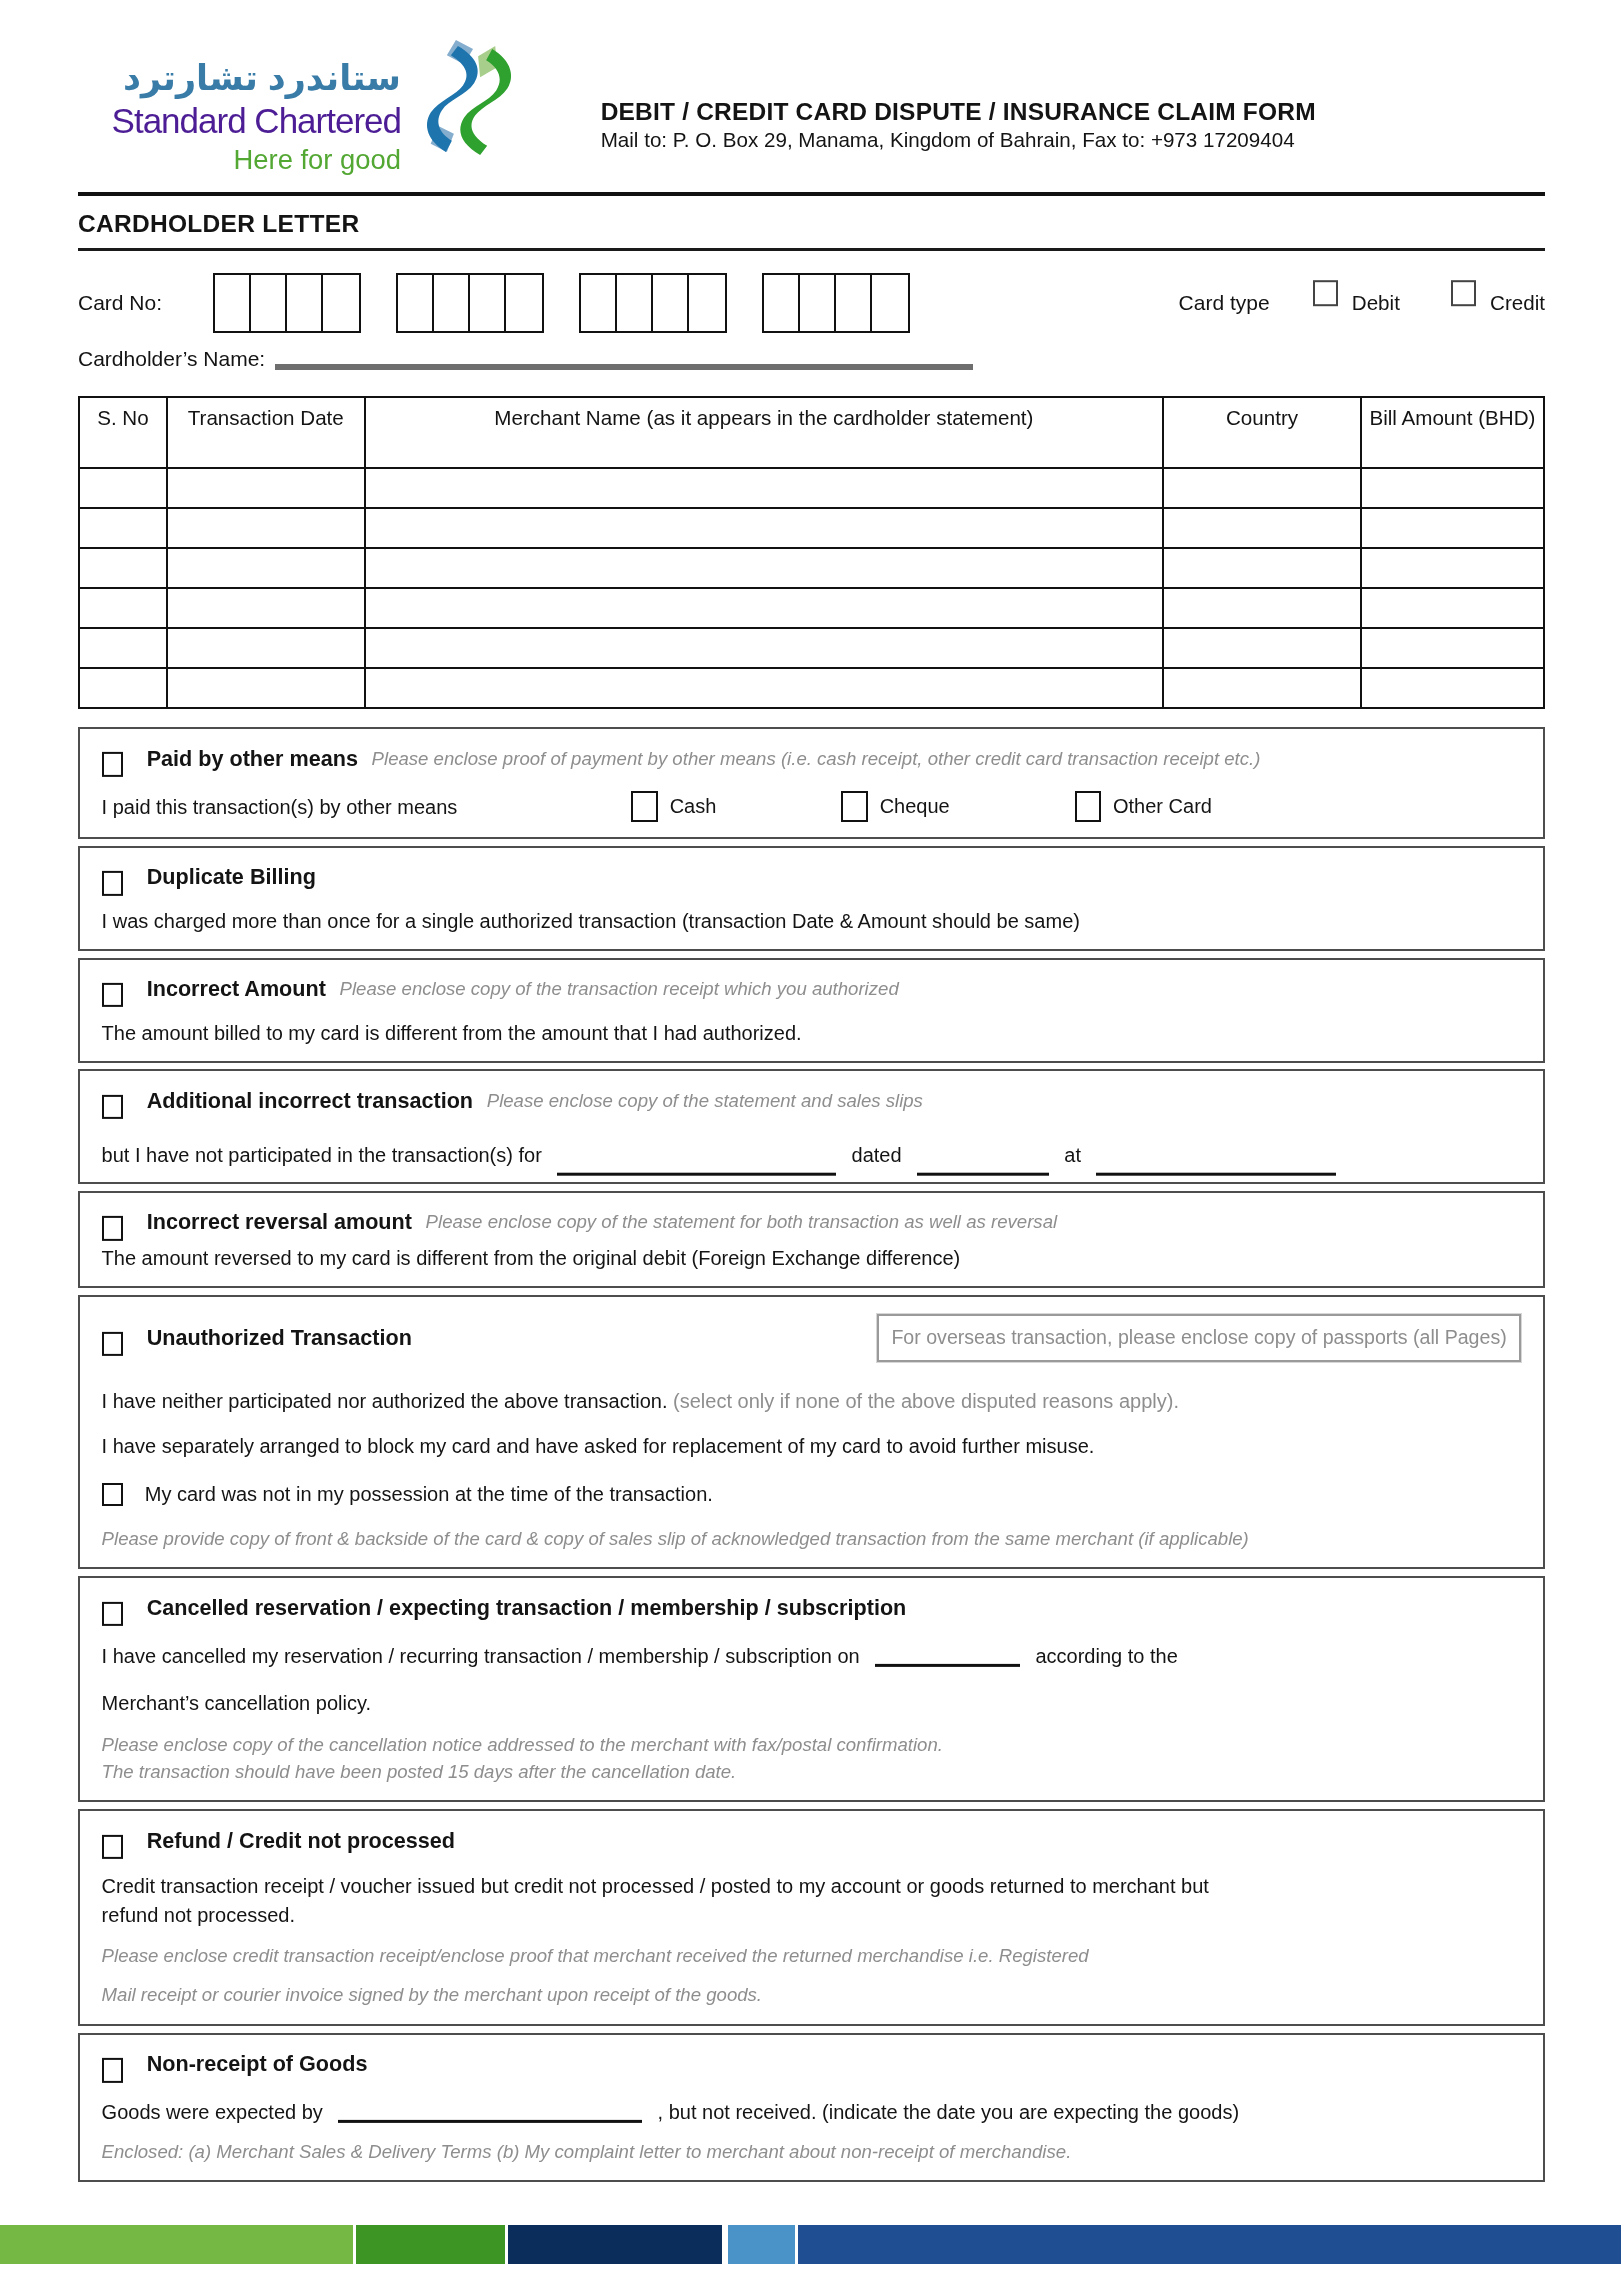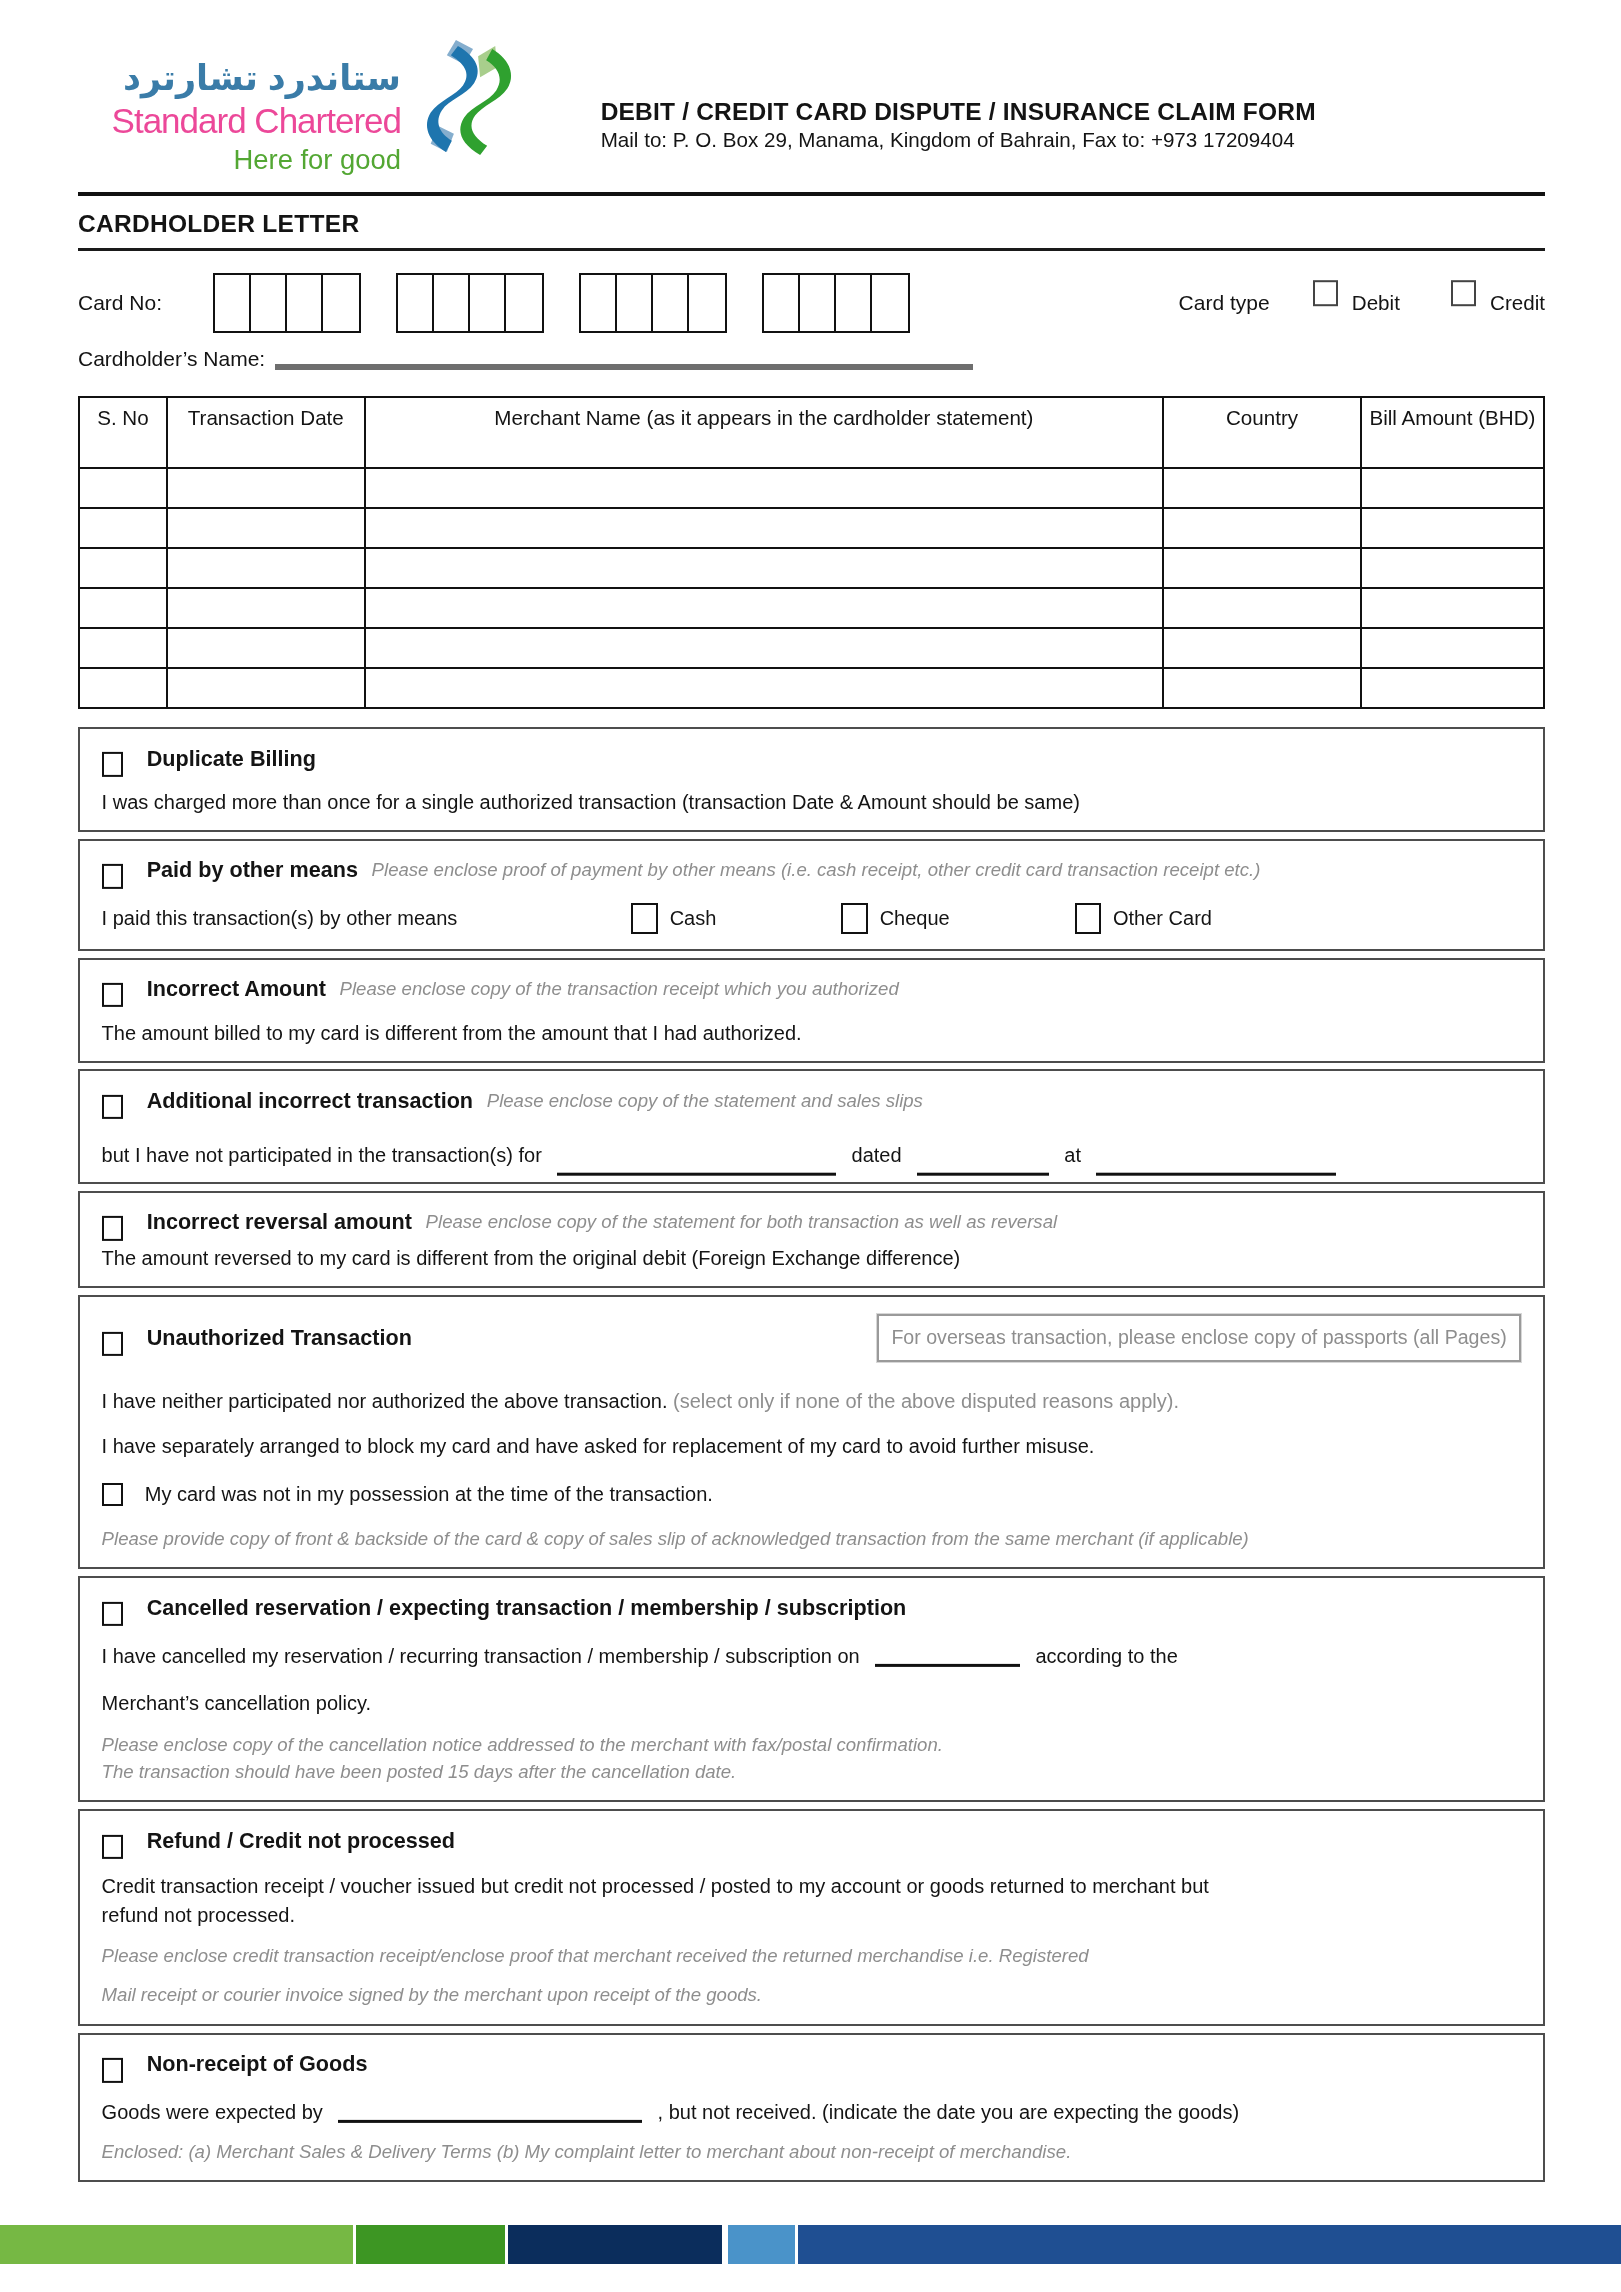--- a/index.html
+++ b/index.html
@@ -8,21 +8,21 @@
     width:1621px; height:2293px; position:relative; overflow:hidden;
     font-family:"Liberation Sans","DejaVu Sans",sans-serif; color:#141414;
   }
   .content { padding:39px 76px 0 78px; }
 
   
   .header { display:flex; align-items:flex-start; }
   .logo-block { display:flex; align-items:flex-start; }
   .logo-text { text-align:right; width:323px; padding-top:17.6px; }
   .logo-arabic { font-size:35px; font-weight:bold; color:#3a7ca8; direction:rtl; line-height:1.2; }
-  .logo-name { font-size:35px; color:#ec4899; letter-spacing:-1px; margin-top:2px; white-space:nowrap; }
+  .logo-name { font-size:35px; color:#4c1d95; letter-spacing:-1px; margin-top:2px; white-space:nowrap; }
   .logo-tag { font-size:27.4px; color:#53a733; margin-top:3.9px; }
   .logo-mark { margin-left:13.7px; }
   .header-right { margin-left:84px; padding-top:59px; }
   .form-title { font-size:24.5px; font-weight:bold; letter-spacing:0.2px; }
   .mail-line { font-size:20.6px; margin-top:2px; }
 
   .rule-1 { height:3.9px; background:#111; margin-top:15.7px; }
   .letter-heading { font-size:24.5px; font-weight:bold; margin-top:13.7px; letter-spacing:0.3px; }
   .rule-2 { height:3.9px; background:#1a1a1a; margin-top:9.8px; }
 
@@ -228,28 +228,20 @@
         </tr>
     </tbody>
   </table>
 
 
   <div class="sections">
 
     <div class="section">
       <div class="sec-head">
         <span class="sec-chk"></span>
-        <span class="sec-title">Duplicate Billing</span>
-      </div>
-      <div class="sec-body">I was charged more than once for a single authorized transaction (transaction Date &amp; Amount should be same)</div>
-    </div>
-
-    <div class="section">
-      <div class="sec-head">
-        <span class="sec-chk"></span>
         <span class="sec-title">Paid by other means</span>
         <span class="sec-note">Please enclose proof of payment by other means (i.e. cash receipt, other credit card transaction receipt etc.)</span>
       </div>
       <div class="opts-row">
         <span class="sec-body" style="margin-top:0">I paid this transaction(s) by other means</span>
         <span class="opt" style="margin-left:174px">
           <span class="cbox"></span>
           <span class="opt-label">Cash</span>
         </span>
         <span class="opt" style="margin-left:125px">
@@ -259,20 +251,28 @@
         <span class="opt" style="margin-left:125px">
           <span class="cbox"></span>
           <span class="opt-label">Other Card</span>
         </span>
       </div>
     </div>
 
     <div class="section">
       <div class="sec-head">
         <span class="sec-chk"></span>
+        <span class="sec-title">Duplicate Billing</span>
+      </div>
+      <div class="sec-body">I was charged more than once for a single authorized transaction (transaction Date &amp; Amount should be same)</div>
+    </div>
+
+    <div class="section">
+      <div class="sec-head">
+        <span class="sec-chk"></span>
         <span class="sec-title">Incorrect Amount</span>
         <span class="sec-note">Please enclose copy of the transaction receipt which you authorized</span>
       </div>
       <div class="sec-body">The amount billed to my card is different from the amount that I had authorized.</div>
     </div>
 
     <div class="section">
       <div class="sec-head">
         <span class="sec-chk"></span>
         <span class="sec-title">Additional incorrect transaction</span>

